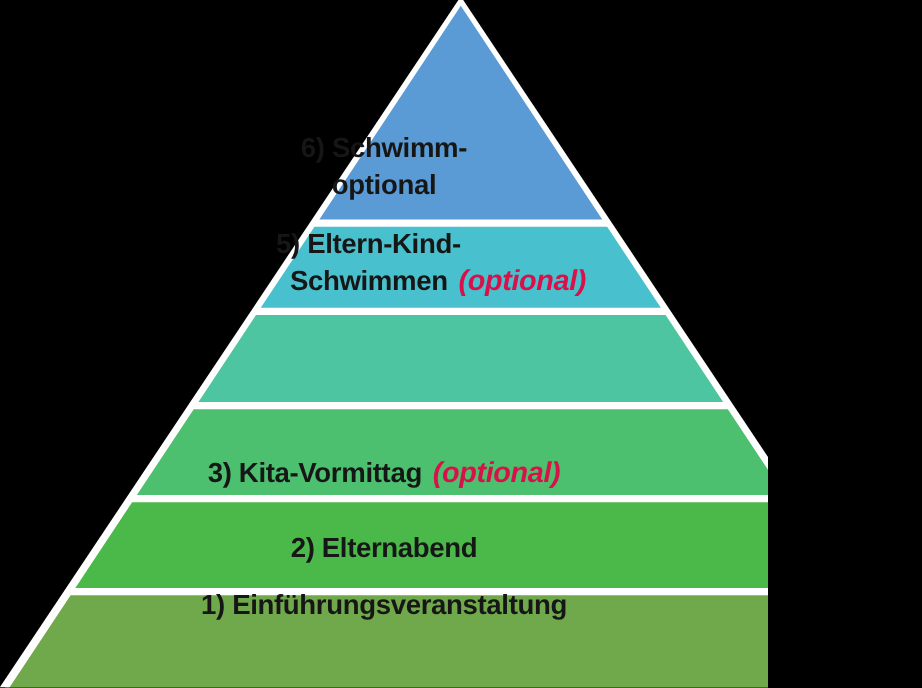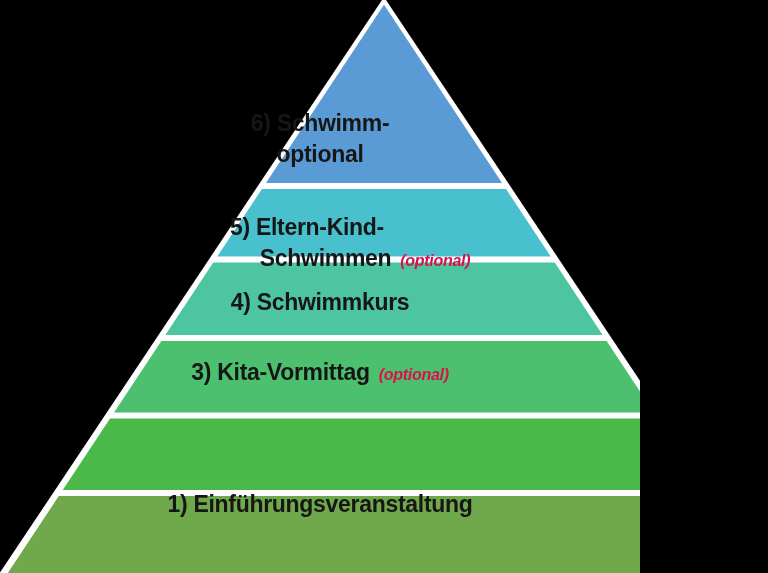--- a/index.html
+++ b/index.html
@@ -30,21 +30,21 @@
     right: 0;
     text-align: center;
     font-weight: bold;
     font-size: 23px;
     line-height: 31px;
     letter-spacing: -0.3px;
     color: #161616;
   }
   .optional {
     font-style: italic;
-    font-size: 16px;
+    font-size: 24px;
     margin-left: 9px;
     font-weight: bold;
   }
   .shift-l { transform: translateX(-13px); }
   .shift-r { transform: translateX(45px); }
 </style>
 </head>
 <body>
 
 <div class="stage" style="color: rgb(22, 22, 22); background: rgb(0, 0, 0);">
@@ -64,35 +64,35 @@
     <polygon class="band" points="109.3,417 658.7,417 708,491.5 60,491.5" style="fill: rgb(75, 185, 74);"></polygon>
 
     <polygon class="band" points="58,494.5 710,494.5 763.3,575 4.7,575" style="fill: rgb(112, 169, 75);"></polygon>
   </svg>
 
   <div class="label" style="top:108px">
     <div class="line">6) Schwimm-</div>
     <div class="line">optional</div>
   </div>
 
-  <div class="label" style="top:212px">
+  <div class="label" style="top:188px">
     <div class="line shift-l">5) Eltern-Kind-</div>
     <div class="line shift-r">
       <span>Schwimmen</span><span class="optional" style="color: rgb(216, 17, 74);">(optional)</span>
     </div>
   </div>
 
-  <div class="label" style="top:287px">
-    <div class="line">4) Schwimmkurs</div>
-  </div>
 
-  <div class="label" style="top:357px">
+  <div class="label" style="top:379px">
     <div class="line">
       <span>3) Kita-Vormittag</span><span class="optional" style="color: rgb(216, 17, 74);">(optional)</span>
     </div>
   </div>
 
+  <div class="label" style="top:441px">
+    <div class="line">2) Elternabend</div>
+  </div>
 
   <div class="label" style="top:489px">
     <div class="line">1) Einführungsveranstaltung</div>
   </div>
 
 </div>
 
 </body></html>

